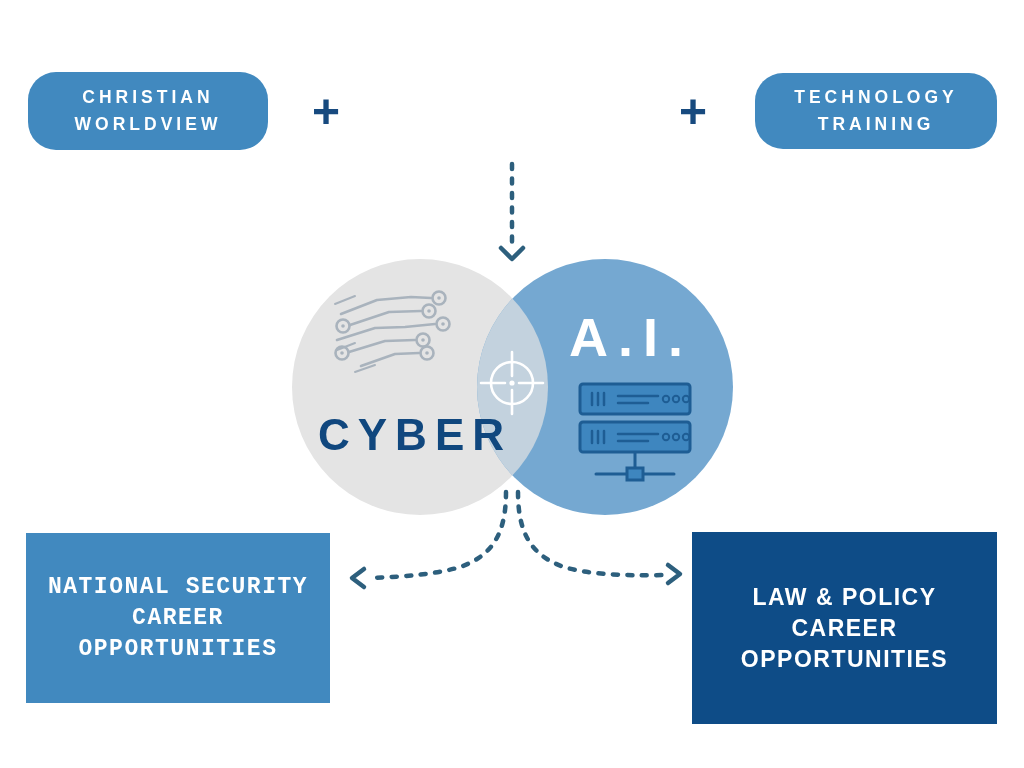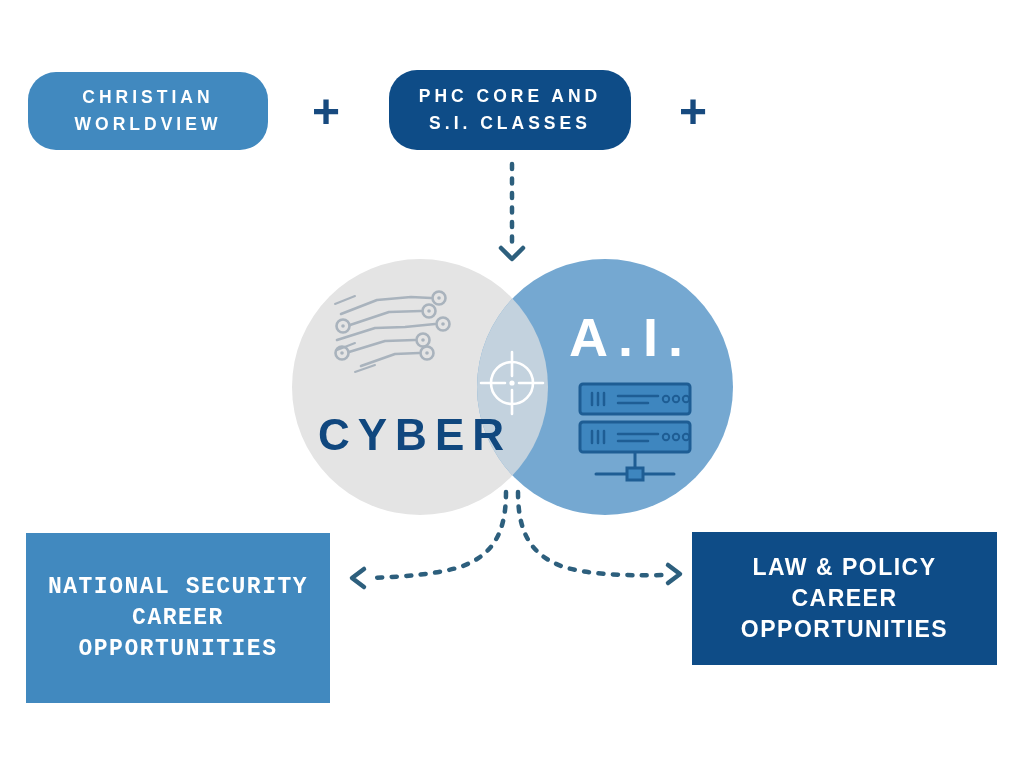--- a/index.html
+++ b/index.html
@@ -57,27 +57,27 @@
 
 <div class="canvas">
 
   <div class="box rounded bg-medium top-box" style="left:28px; top:72px; width:240px; height:78px;">
     <div class="box-label">CHRISTIAN
 WORLDVIEW</div>
   </div>
 
   <div class="plus" style="left:303px; top:86px;">+</div>
 
-  <div class="box rounded bg-navy top-box" style="left:389px; top:70px; width:242px; height:80px;">
-    <div class="box-label">PHC CORE AND
-S.I. CLASSES</div>
-  </div>
 
   <div class="plus" style="left:670px; top:86px;">+</div>
 
+  <div class="box rounded bg-medium top-box" style="left:755px; top:73px; width:242px; height:76px;">
+    <div class="box-label">TECHNOLOGY
+TRAINING</div>
+  </div>
 
   <svg class="abs" style="left:490px; top:158px;" width="44" height="114" viewBox="0 0 44 114">
     <line x1="22" y1="6" x2="22" y2="86" stroke="#2D5F7D" stroke-width="4.5" stroke-linecap="round" stroke-dasharray="5 9.5"></line>
     <polyline points="11,90 22,101 33,90" fill="none" stroke="#2D5F7D" stroke-width="4.5" stroke-linecap="round" stroke-linejoin="round"></polyline>
   </svg>
 
   <svg class="abs" style="left:280px; top:248px;" width="466" height="272" viewBox="0 0 466 272">
     <defs>
       <clipPath id="leftCircleClip">
           <circle cx="140" cy="139" r="128"></circle>
@@ -151,19 +151,19 @@
       <polyline points="328,80 340,89 328,98"></polyline>
     </g>
   </svg>
 
   <div class="box bg-medium bottom-box" style="left:26px; top:533px; width:304px; height:170px;font-family:Liberation Mono, monospace;">
     <div class="box-label">NATIONAL SECURITY
 CAREER
 OPPORTUNITIES</div>
   </div>
 
-  <div class="box bg-navy bottom-box" style="left:692px; top:532px; width:305px; height:133px;">
+  <div class="box bg-navy bottom-box" style="left:692px; top:532px; width:305px; height:192px;">
     <div class="box-label">LAW &amp; POLICY
 CAREER
 OPPORTUNITIES</div>
   </div>
 
 </div>
 
 </body></html>

